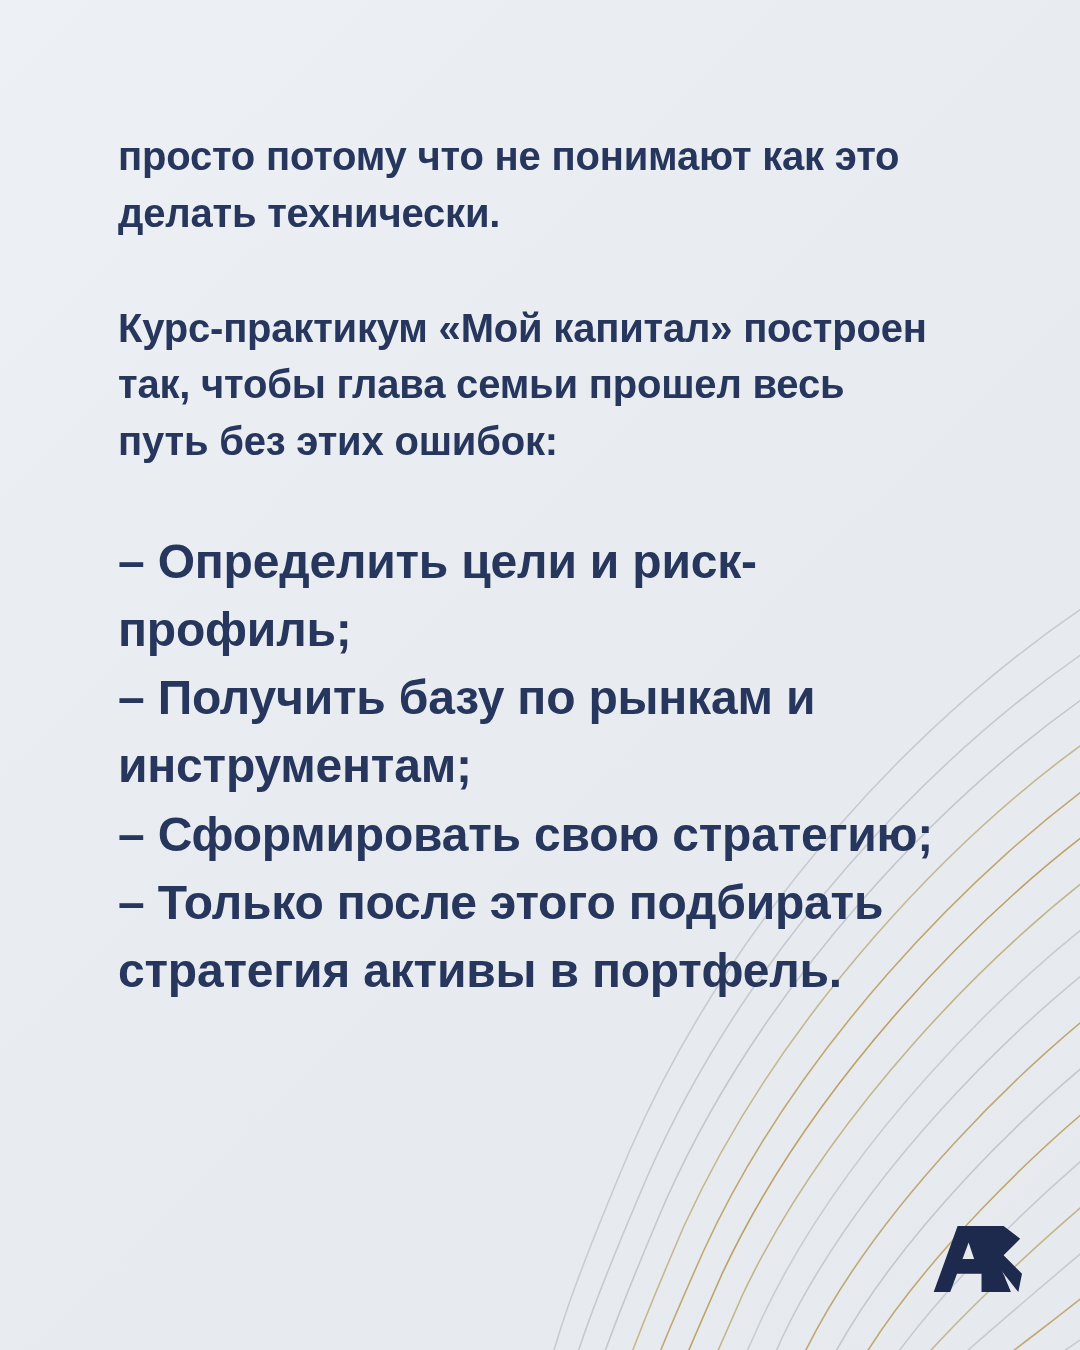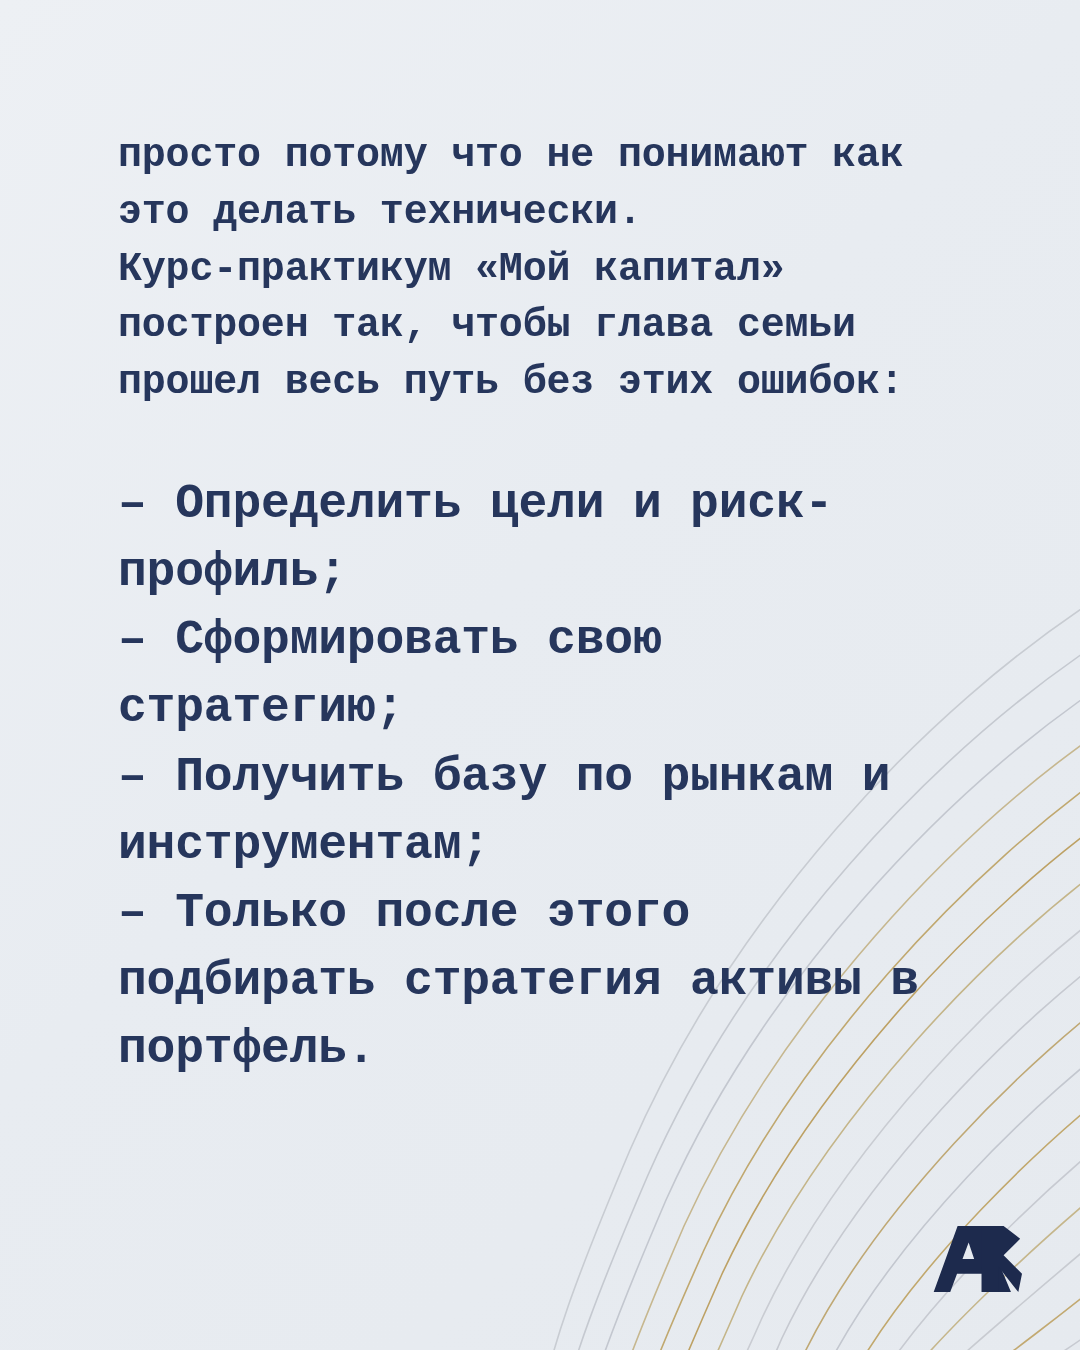--- a/index.html
+++ b/index.html
@@ -12,21 +12,20 @@
     background: #eaeef2;
     font-family: "Liberation Sans", sans-serif;
     overflow: hidden;
   }
   .slide {
     position: relative;
     width: 1080px;
     height: 1350px;
     background: linear-gradient(135deg, #edf0f4 0%, #e8ecf1 45%, #e6eaef 100%);
     overflow: hidden;
-    font-family: Liberation Mono, monospace;
   }
   
   .swirl {
     position: absolute;
     right: -40px;
     bottom: -60px;
     width: 720px;
     height: 820px;
     pointer-events: none;
   }
@@ -38,20 +37,21 @@
   .para {
     color: #26365c;
     font-size: 40px;
     line-height: 1.42;
     font-weight: 600;
     letter-spacing: -0.2px;
     margin: 0;
     max-width: 820px;
   }
   .para + .para {
+    margin-top: 58px;
   }
   .list {
     margin: 58px 0 0 0;
     padding: 0;
     list-style: none;
     max-width: 830px;
   }
   .list li {
     color: #26365c;
     font-size: 48px;
@@ -98,22 +98,22 @@
   </svg>
 
   <div class="content">
 
     <p class="para">просто потому что не понимают как это делать технически.</p>
 
     <p class="para">Курс-практикум «Мой капитал» построен так, чтобы глава семьи прошел весь путь без этих ошибок:</p>
 
     <ul class="list">
       <li>– Определить цели и риск-профиль;</li>
+      <li>– Получить базу по рынкам и инструментам;</li>
       <li>– Сформировать свою стратегию;</li>
-      <li>– Получить базу по рынкам и инструментам;</li>
       <li>– Только после этого подбирать стратегия активы в портфель.</li>
     </ul>
 
 
   </div>
 
   <svg class="logo" viewBox="0 0 100 80" aria-hidden="true">
     <path d="M30 4 L4 76 L22 76 L42 22 L48 40 L34 40 L28 56 L62 56 L70 76 L88 76 L58 4 Z" fill="#1d2a4d"></path>
     <path d="M56 4 L56 76 L74 76 L74 48 L96 76 L100 56 L80 36 L98 18 L80 4 Z" fill="#1d2a4d"></path>
   </svg>

